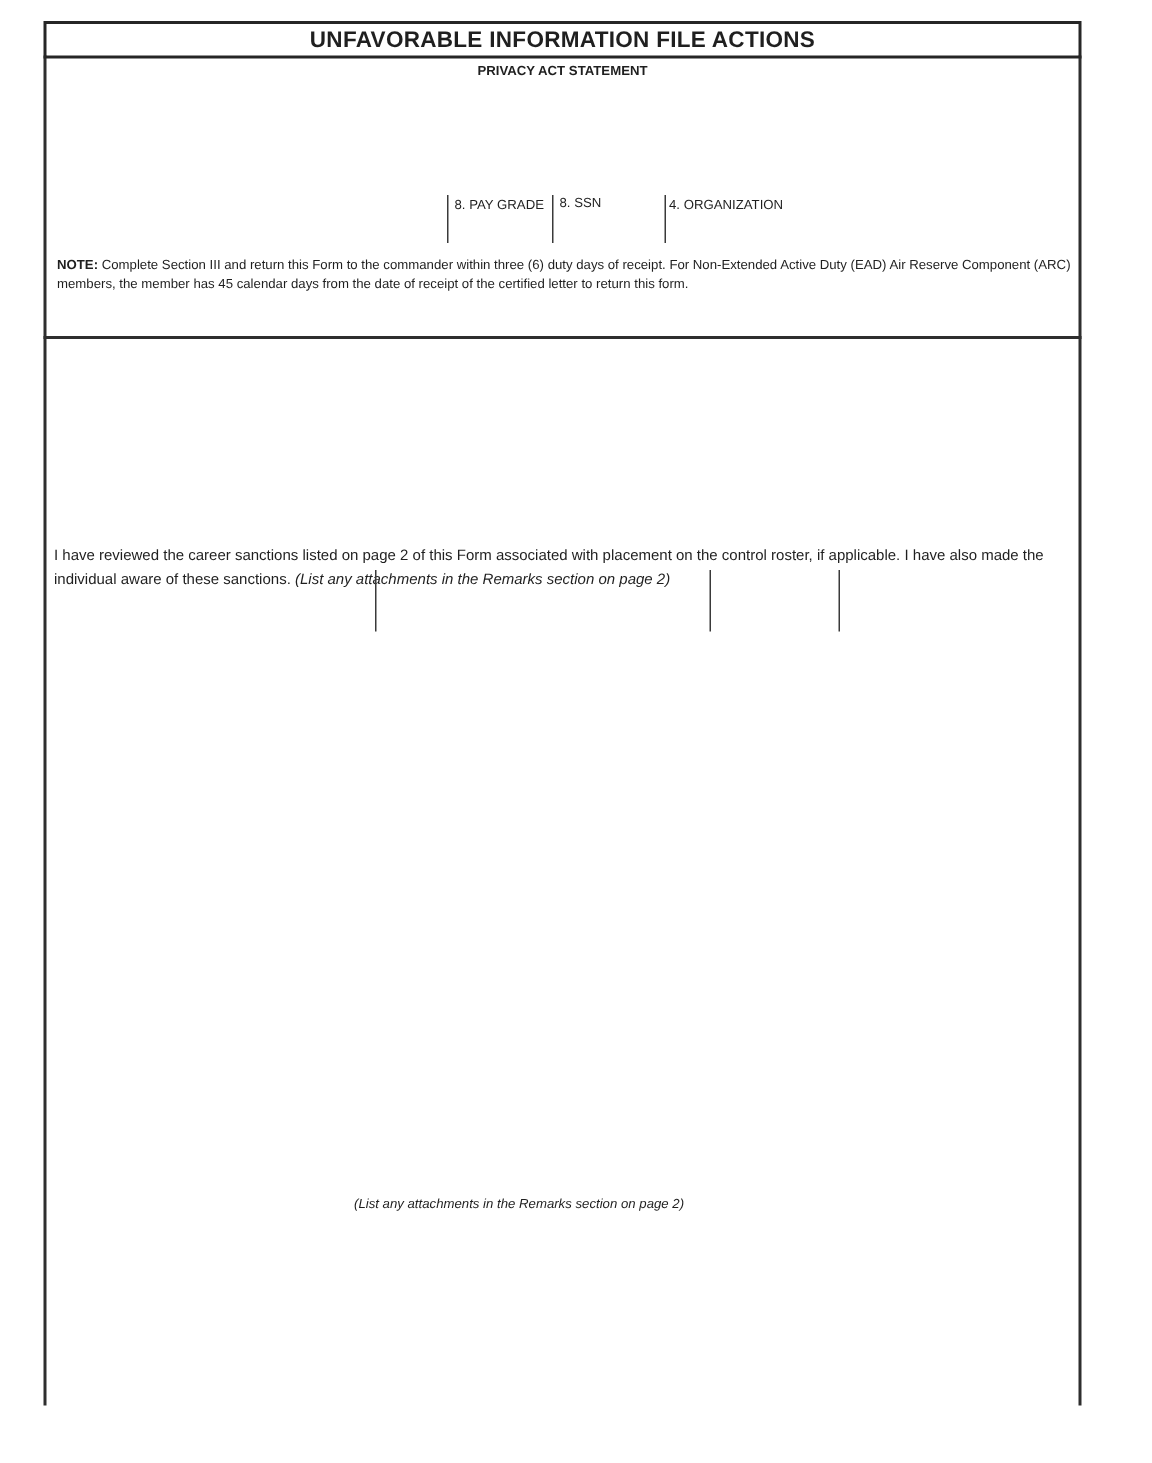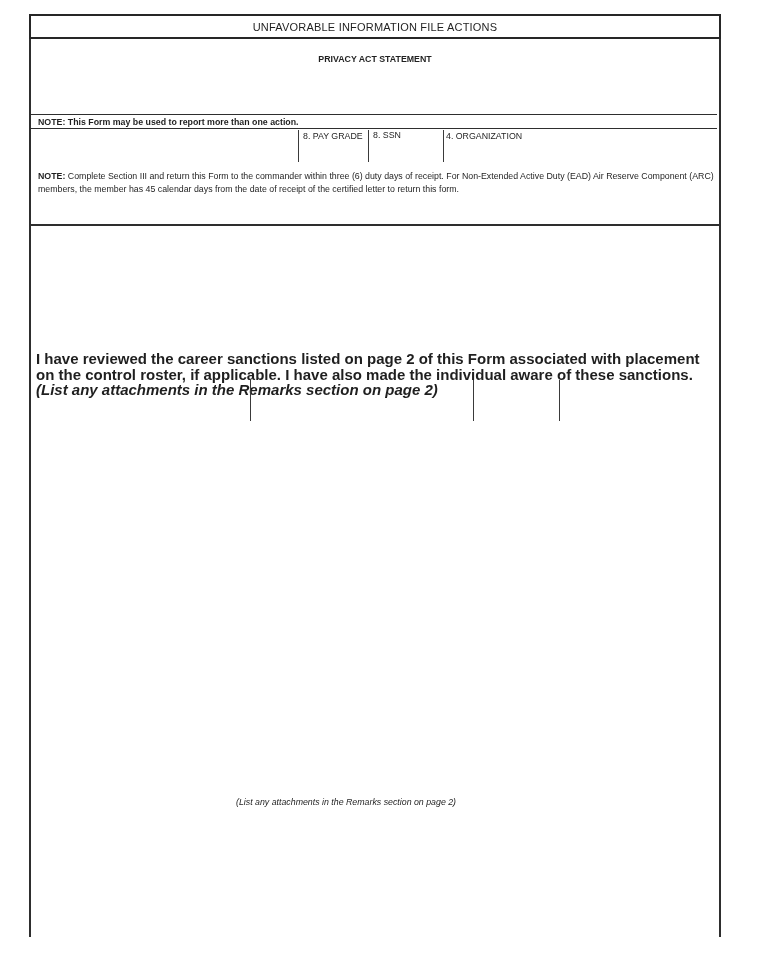--- a/index.html
+++ b/index.html
@@ -18,35 +18,35 @@
   }
   
   .title-box {
     position: absolute;
     left: 29px; top: 14px;
     width: 688px; height: 21px;
     border: 2px solid #262626;
     display: flex; align-items: center; justify-content: center;
   }
   .title-text {
-    font-size: 11px;
-    font-weight: normal;
+    font-size: 15px;
+    font-weight: bold;
     letter-spacing: 0.2px;
     white-space: nowrap;
   }
   .side-borders {
     position: absolute;
     left: 29px; top: 37px;
     width: 688px; height: 900px;
     border-left: 2px solid #2e2e2e;
     border-right: 2px solid #2e2e2e;
   }
   .privacy-header {
     position: absolute;
-    left: 31px; top: 54px;
+    left: 31px; top: 42px;
     width: 688px;
     text-align: center;
     font-size: 8.8px;
     font-weight: bold;
   }
   
   .note-bar {
     position: absolute;
     left: 31px; top: 114px;
     width: 686px; height: 15px;
@@ -85,25 +85,24 @@
   
   .section-rule {
     position: absolute;
     left: 29px; top: 224px;
     width: 692px; height: 1.5px;
     background: #2e2e2e;
   }
   
   .review-paragraph {
     position: absolute;
-    left: 36px; top: 351px;
+    left: 36px; top: 363px;
     width: 678px;
-    font-size: 15px;
+    font-size: 10px;
     line-height: 15.5px;
-    font-weight: bold;
   }
   .italic { font-style: italic; }
   
   .attachments-note {
     position: absolute;
     left: 236px; top: 797px;
     font-size: 8.8px;
     font-style: italic;
     white-space: nowrap;
   }
@@ -116,23 +115,20 @@
   <div class="side-borders"></div>
 
   <div class="title-box">
     <span class="title-text">UNFAVORABLE INFORMATION FILE ACTIONS</span>
   </div>
 
   <div class="privacy-header">PRIVACY ACT STATEMENT</div>
 
   <div style="position:absolute; left:31px; top:52px; width:686px; height:62px;"></div>
 
-  <div class="note-bar">
-    <span>NOTE:  This Form may be used to report more than one action.</span>
-  </div>
 
   <div class="field-cell" style="left:31px; width:266px;"></div>
   <div class="vline" style="left:298px; top:130px; height:32px;"></div>
   <div class="field-cell" style="left:299px; width:69px;"></div>
   <span class="field-label" style="left:303px; top:131px;">8. PAY GRADE</span>
   <div class="vline" style="left:368px; top:130px; height:32px;"></div>
   <div class="field-cell" style="left:369px; width:74px;"></div>
   <span class="field-label" style="left:373px; top:130px;">8. SSN</span>
   <div class="vline" style="left:443px; top:130px; height:32px;"></div>
   <div class="field-cell" style="left:444px; width:273px;"></div>

